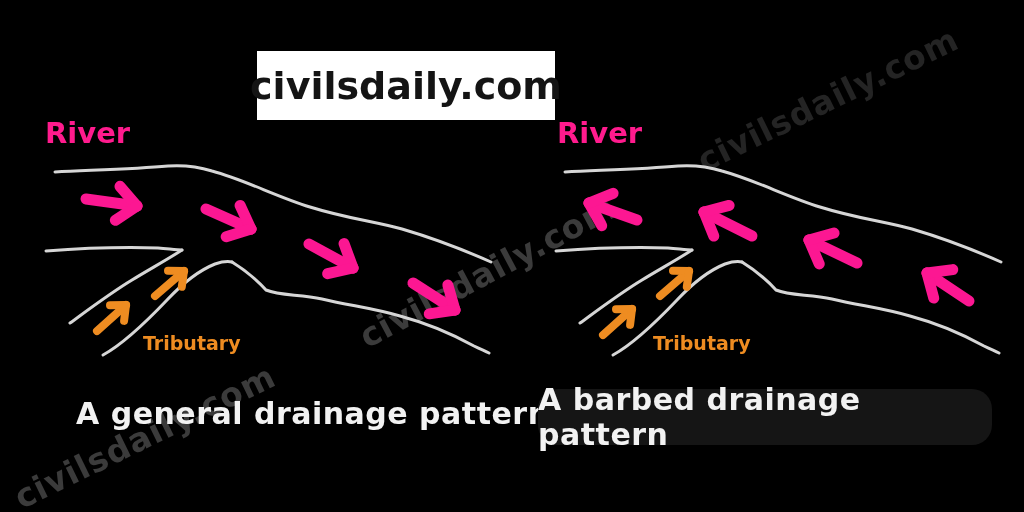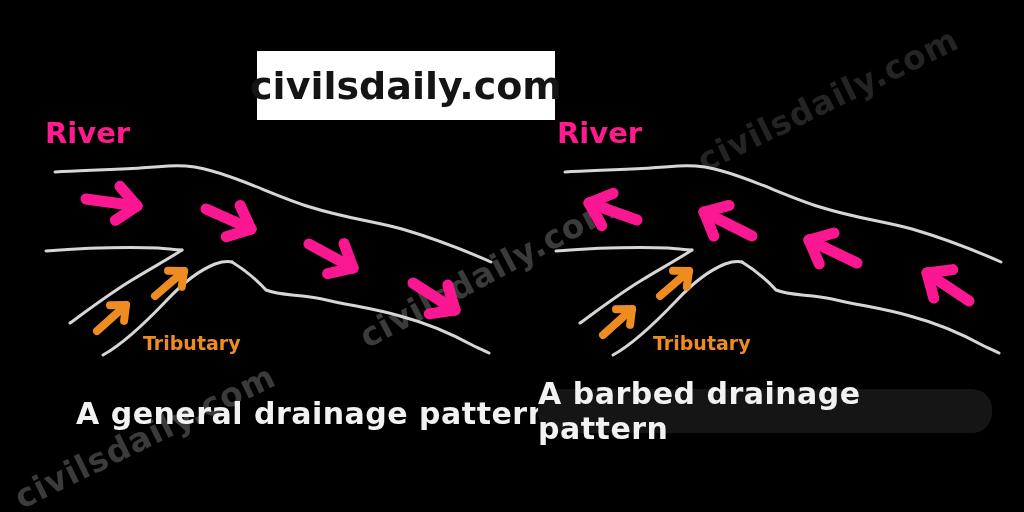--- a/index.html
+++ b/index.html
@@ -28,21 +28,21 @@
   .lbl{z-index:3;font-weight:bold;white-space:nowrap;}
   .river-lbl{font-size:29px;}
   #river-left{left:45px;top:116px;}
   #river-right{left:557px;top:116px;}
   .trib-lbl{font-size:19px;}
   #trib-left{left:143px;top:332px;}
   #trib-right{left:653px;top:332px;}
   .caption{font-size:30px;letter-spacing:0.5px;font-weight:bold;}
   #caption-left{left:48px;top:396px;margin-left:28px;}
   .caption-box{
-    left:538px;top:389px;width:454px;height:44px;z-index:3;
+    left:538px;top:389px;width:454px;height:56px;z-index:3;
     border-radius:20px;display:flex;align-items:center;justify-content:center;
   }
   .caption-box span{position:static;font-size:30px;font-weight:bold;letter-spacing:0.5px;}
 </style>
 </head>
 <body>
 
 <div class="stage">
 
   <div class="wm wm1" style="color: rgb(36, 36, 36);">civilsdaily.com</div>

